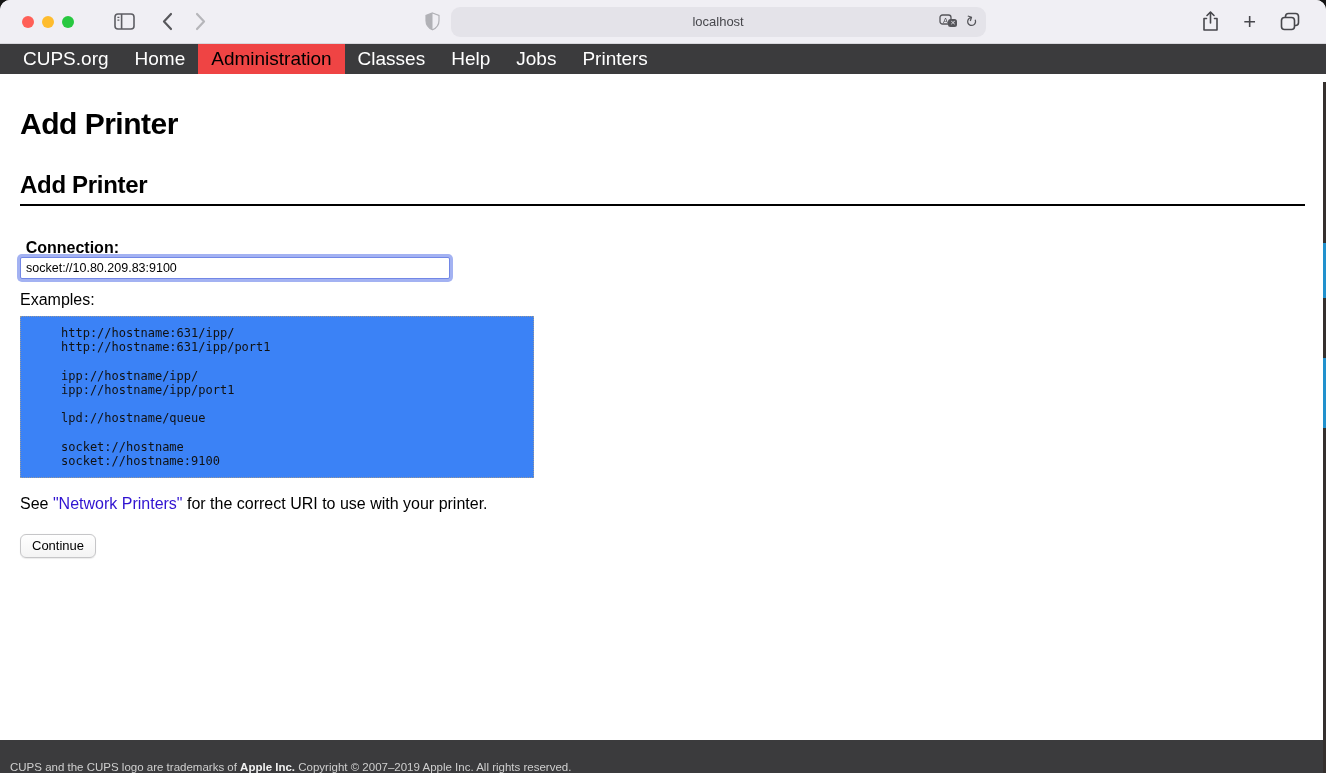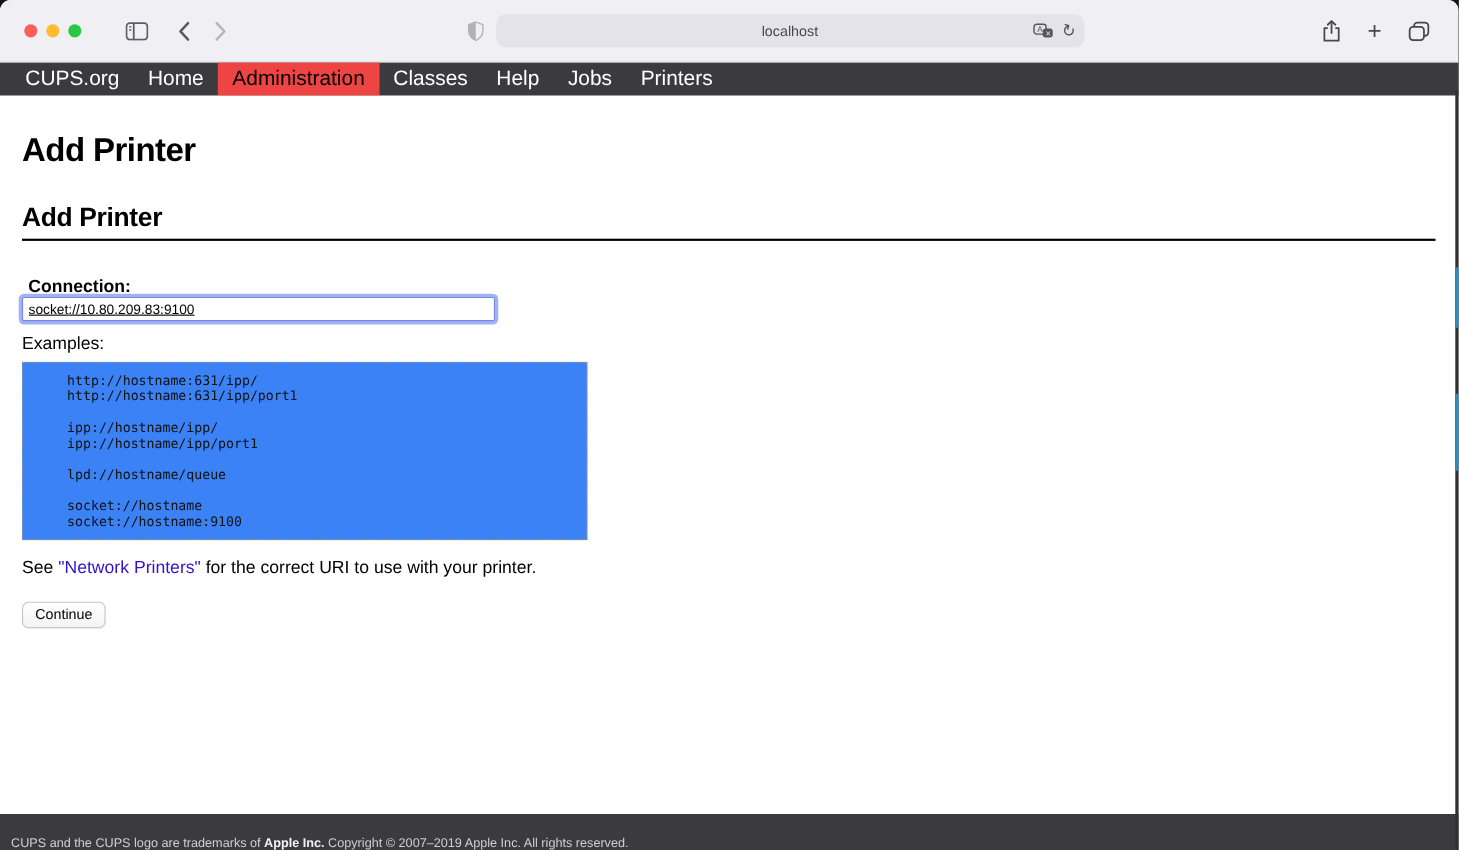--- a/index.html
+++ b/index.html
@@ -5,21 +5,21 @@
   * { box-sizing: border-box; margin: 0; padding: 0; }
   html,body { background:#151515; font-family:"Liberation Sans", sans-serif; }
   .window {
     width:1326px; height:773px; margin:0 auto; position:relative;
     border-radius:10px 10px 0 0; overflow:hidden;
     display:flex; flex-direction:column; background:#fff;
   }
 
   
   .toolbar {
-    height:57px; background:#f0eff4; flex:0 0 auto;
+    height:44px; background:#f0eff4; flex:0 0 auto;
     display:flex; align-items:center; padding:0 14px;
     border-bottom:1px solid #d8d7dc;
   }
   .traffic { display:flex; gap:8px; margin-left:8px; }
   .light { width:12px; height:12px; border-radius:50%; }
   .tl-red { background:#ff5f57; } .tl-yellow { background:#febc2e; } .tl-green { background:#28c840; }
   .tb-icon { display:flex; align-items:center; justify-content:center; background:none; border:none; cursor:default; }
   .sidebar-btn { margin-left:40px; }
   .nav-arrows { display:flex; gap:22px; margin-left:26px; }
   .spacer { flex:1; }
@@ -59,21 +59,21 @@
   }
   .form-row { display:flex; margin-top:30px;flex-direction:column; }
   .form-label {
     width:104px; flex:0 0 auto; text-align:right; padding-right:5px;
     font-weight:bold; font-size:16px; padding-top:3px;
   }
   .form-content { flex:1; }
   .uri-input {
     width:430px; height:22px; font-size:12.5px; font-family:"Liberation Sans", sans-serif;
     padding:2px 5px; border:1px solid #7287e6; border-radius:2px;
-    box-shadow:0 0 0 3px #a3b2f2; outline:none; color:#000;text-decoration:underline;
+    box-shadow:0 0 0 3px #a3b2f2; outline:none; color:#000;
   }
   .examples-label { font-size:16px; margin-top:12px; color:#000; }
   .examples-box {
     margin-top:7px; width:514px; background:#3b82f6;
     border:1px dotted #999; padding:9px 10px 9px 40px;
     font-family:"DejaVu Sans Mono", monospace; font-size:12px; line-height:14.2px;
     color:#111; white-space:pre;
   }
   .see-line { margin-top:17px; font-size:16px; color:#000; }
   .net-link { color:#3013d1; text-decoration:none; cursor:pointer; }

